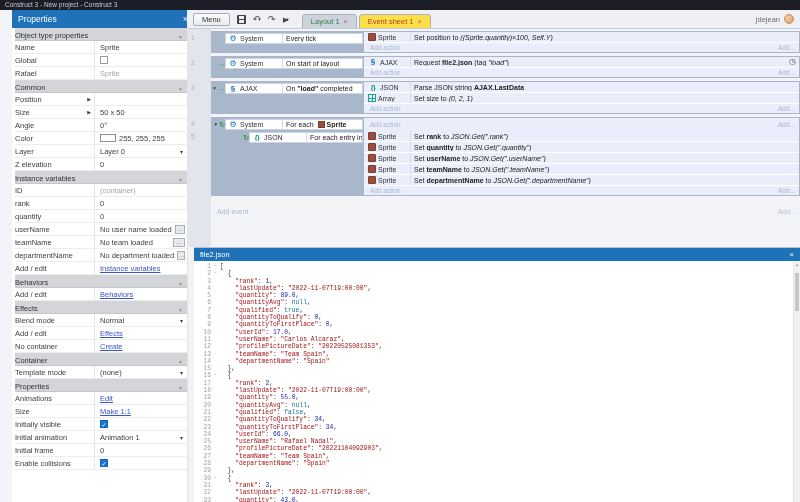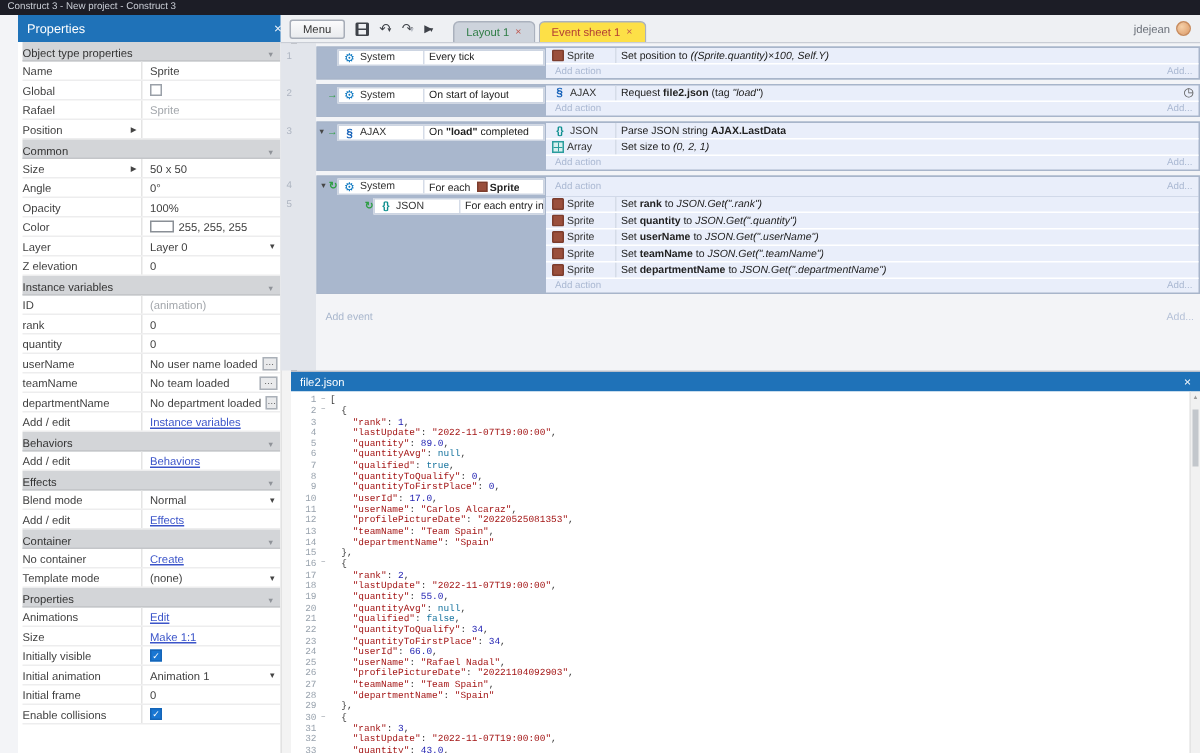--- a/index.html
+++ b/index.html
@@ -172,56 +172,48 @@
           </div>
         </div>
         <div class="prow">
           <div class="plab">
             <span>Rafael</span>
           </div>
           <div class="pval">
             <span class="val muted">Sprite</span>
           </div>
         </div>
-        <div class="prow">
-          <div class="plab">
-            <span>Position</span>
-            <span class="exp">▶</span>
-          </div>
-          <div class="pval">
-            <span class="val"></span>
-          </div>
-        </div>
         <div class="prow section">
           <span>Common</span>
           <span class="chev">▼</span>
         </div>
         <div class="prow">
           <div class="plab">
+            <span>Position</span>
+            <span class="exp">▶</span>
+          </div>
+          <div class="pval">
+            <span class="val"></span>
+          </div>
+        </div>
+        <div class="prow">
+          <div class="plab">
             <span>Size</span>
             <span class="exp">▶</span>
           </div>
           <div class="pval">
             <span class="val">50 x 50</span>
           </div>
         </div>
         <div class="prow">
           <div class="plab">
             <span>Angle</span>
           </div>
           <div class="pval">
             <span class="val">0°</span>
-          </div>
-        </div>
-        <div class="prow">
-          <div class="plab">
-            <span>Opacity</span>
-          </div>
-          <div class="pval">
-            <span class="val">100%</span>
           </div>
         </div>
         <div class="prow">
           <div class="plab">
             <span>Color</span>
           </div>
           <div class="pval">
             <span class="swatch"></span>
             <span class="val">255, 255, 255</span>
           </div>
@@ -245,21 +237,21 @@
         </div>
         <div class="prow section">
           <span>Instance variables</span>
           <span class="chev">▼</span>
         </div>
         <div class="prow">
           <div class="plab">
             <span>ID</span>
           </div>
           <div class="pval">
-            <span class="val muted">(animation)</span>
+            <span class="val muted">(container)</span>
           </div>
         </div>
         <div class="prow">
           <div class="plab">
             <span>rank</span>
           </div>
           <div class="pval">
             <span class="val">0</span>
           </div>
         </div>
@@ -332,31 +324,31 @@
           </div>
         </div>
         <div class="prow">
           <div class="plab">
             <span>Add / edit</span>
           </div>
           <div class="pval">
             <span class="plink">Effects</span>
           </div>
         </div>
+        <div class="prow">
+          <div class="plab">
+            <span>No container</span>
+          </div>
+          <div class="pval">
+            <span class="plink">Create</span>
+          </div>
+        </div>
         <div class="prow section">
           <span>Container</span>
           <span class="chev">▼</span>
-        </div>
-        <div class="prow">
-          <div class="plab">
-            <span>No container</span>
-          </div>
-          <div class="pval">
-            <span class="plink">Create</span>
-          </div>
         </div>
         <div class="prow">
           <div class="plab">
             <span>Template mode</span>
           </div>
           <div class="pval">
             <span class="val">(none)</span>
             <span class="dd">▾</span>
           </div>
         </div>

